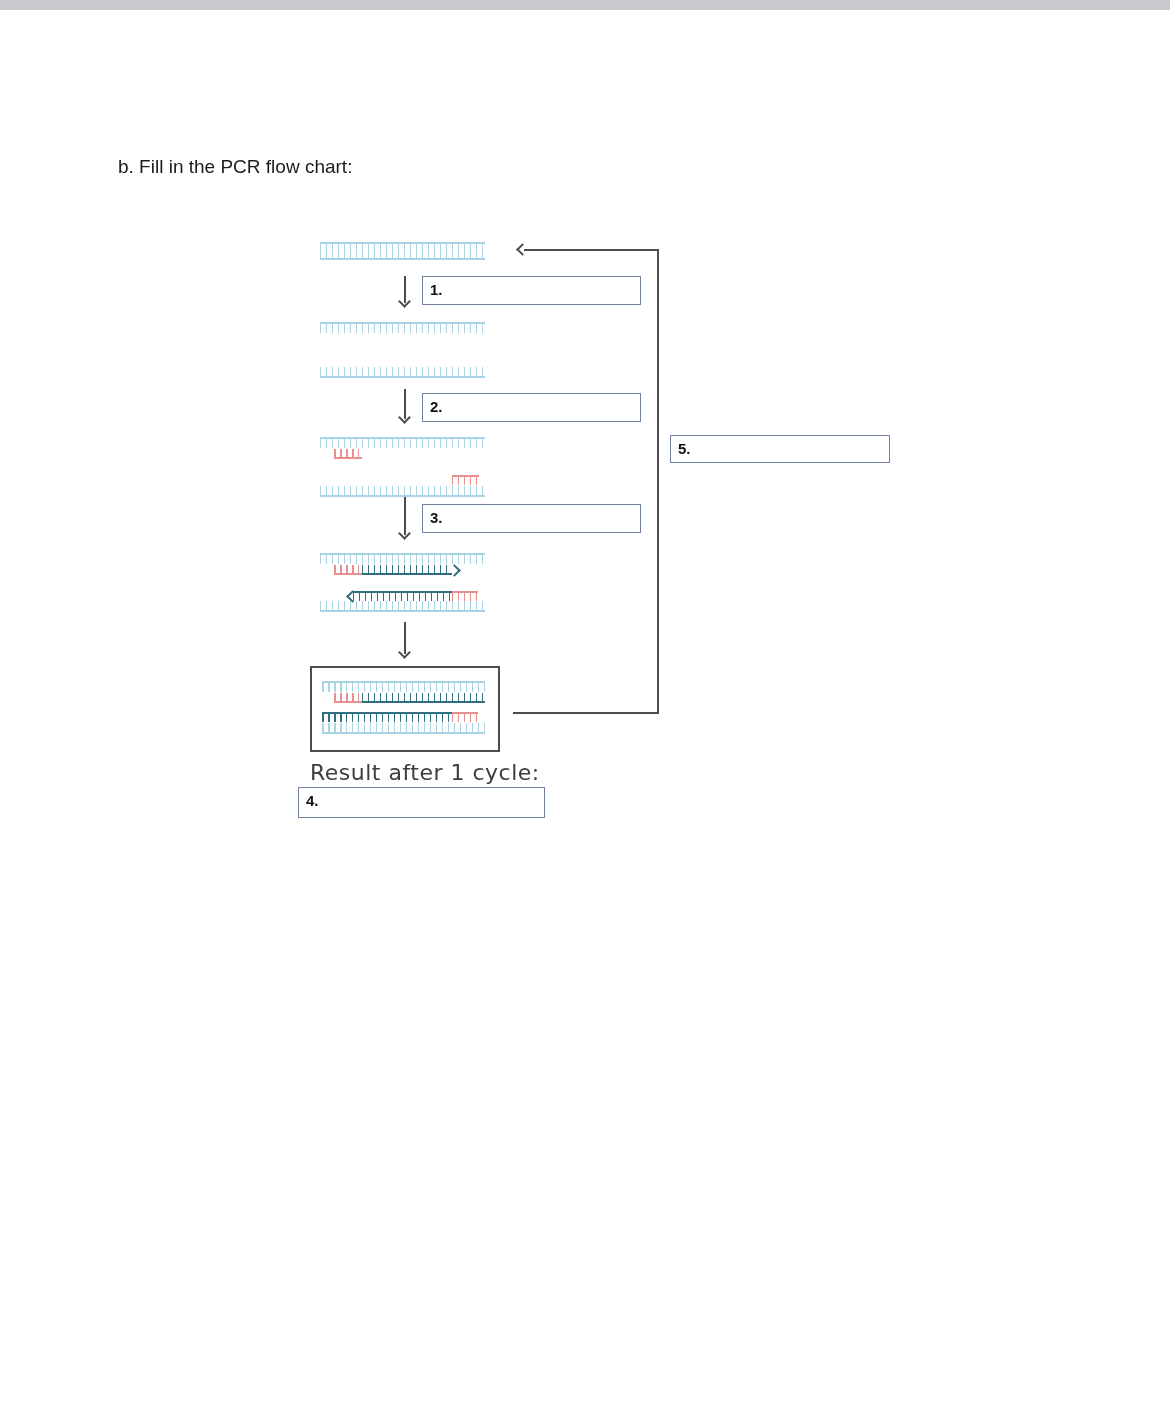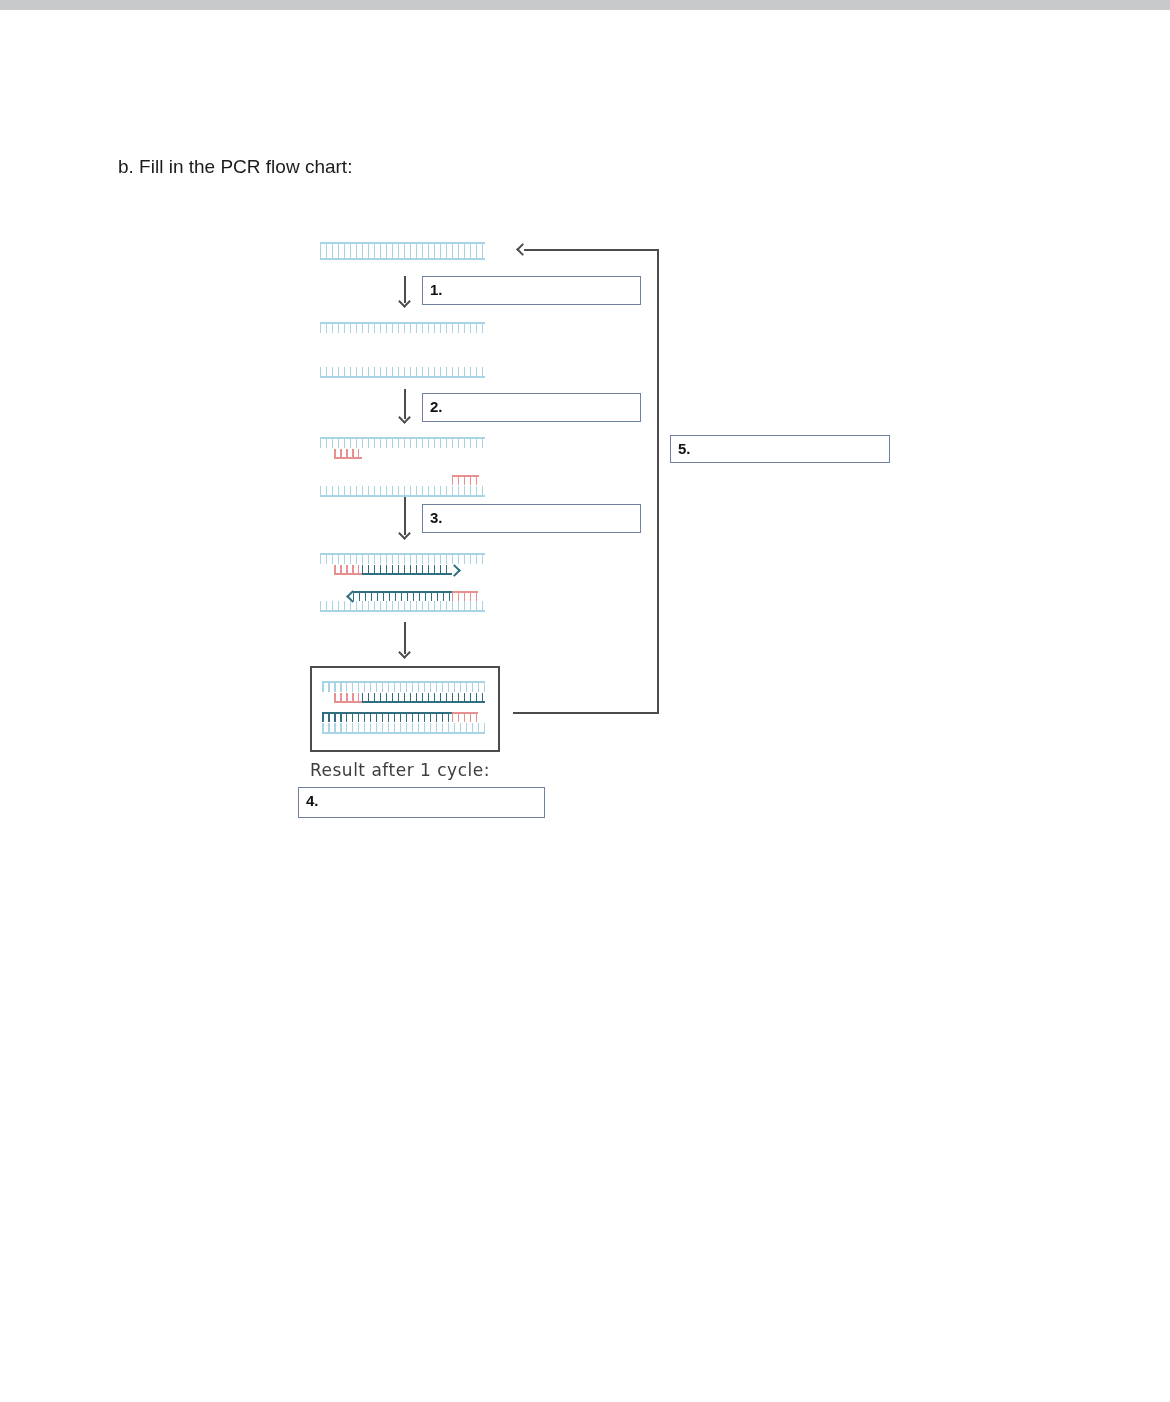--- a/index.html
+++ b/index.html
@@ -53,21 +53,21 @@
     background:#ffffff; box-sizing:border-box;
     font-size:15px; font-weight:bold; color:#111;
     padding:4px 0 0 7px;
   }
 
   
   #result-box { left:310px; top:666px; width:190px; height:86px;
     border:2px solid var(--line,#4c4c4c); box-sizing:border-box; background:#fff; }
 
   #result-caption {
-    left:310px; top:760px; font-size:17px; color:#3d3d3d;
+    left:310px; top:760px; font-size:22px; color:#3d3d3d;
     font-family:"DejaVu Sans", sans-serif; letter-spacing:0.5px;
   }
 </style>
 </head>
 <body>
 
 <div id="page">
 
   <div id="topbar" class="abs"></div>
 

